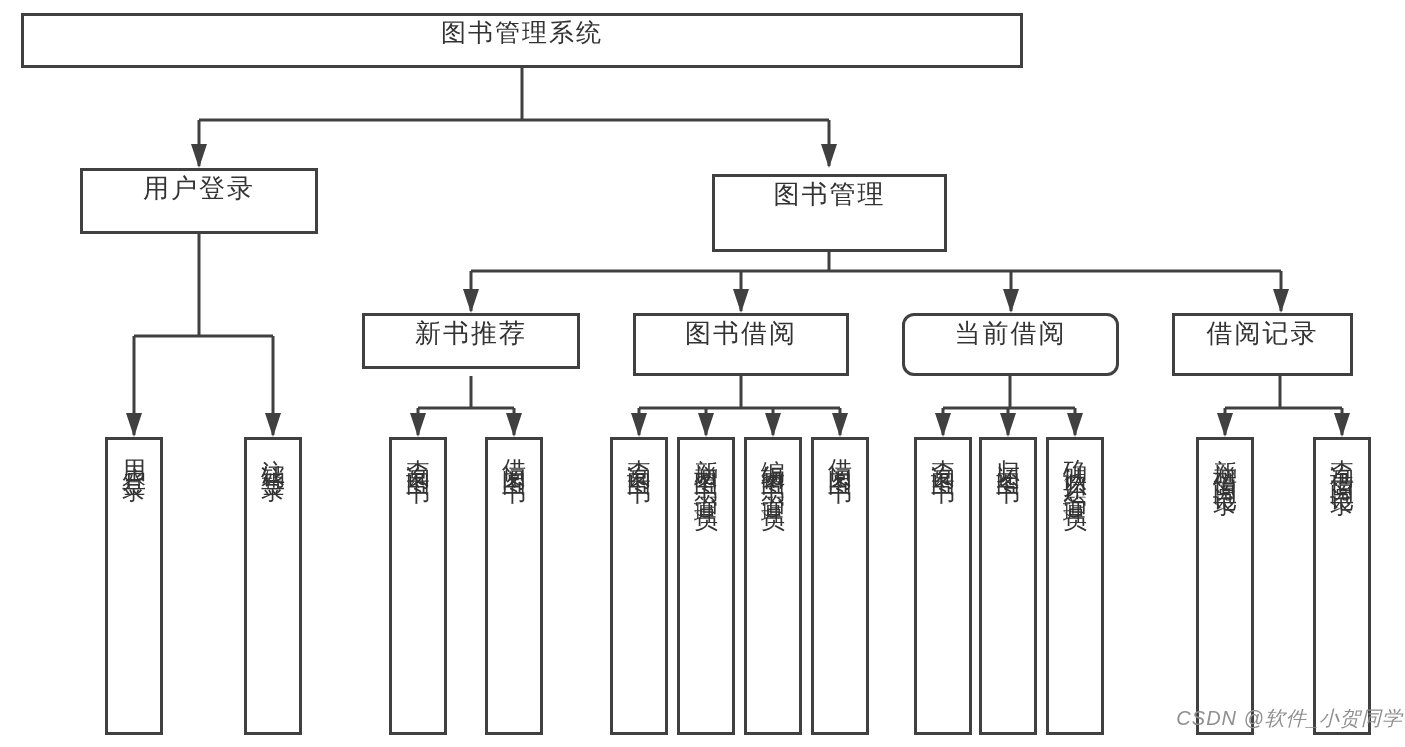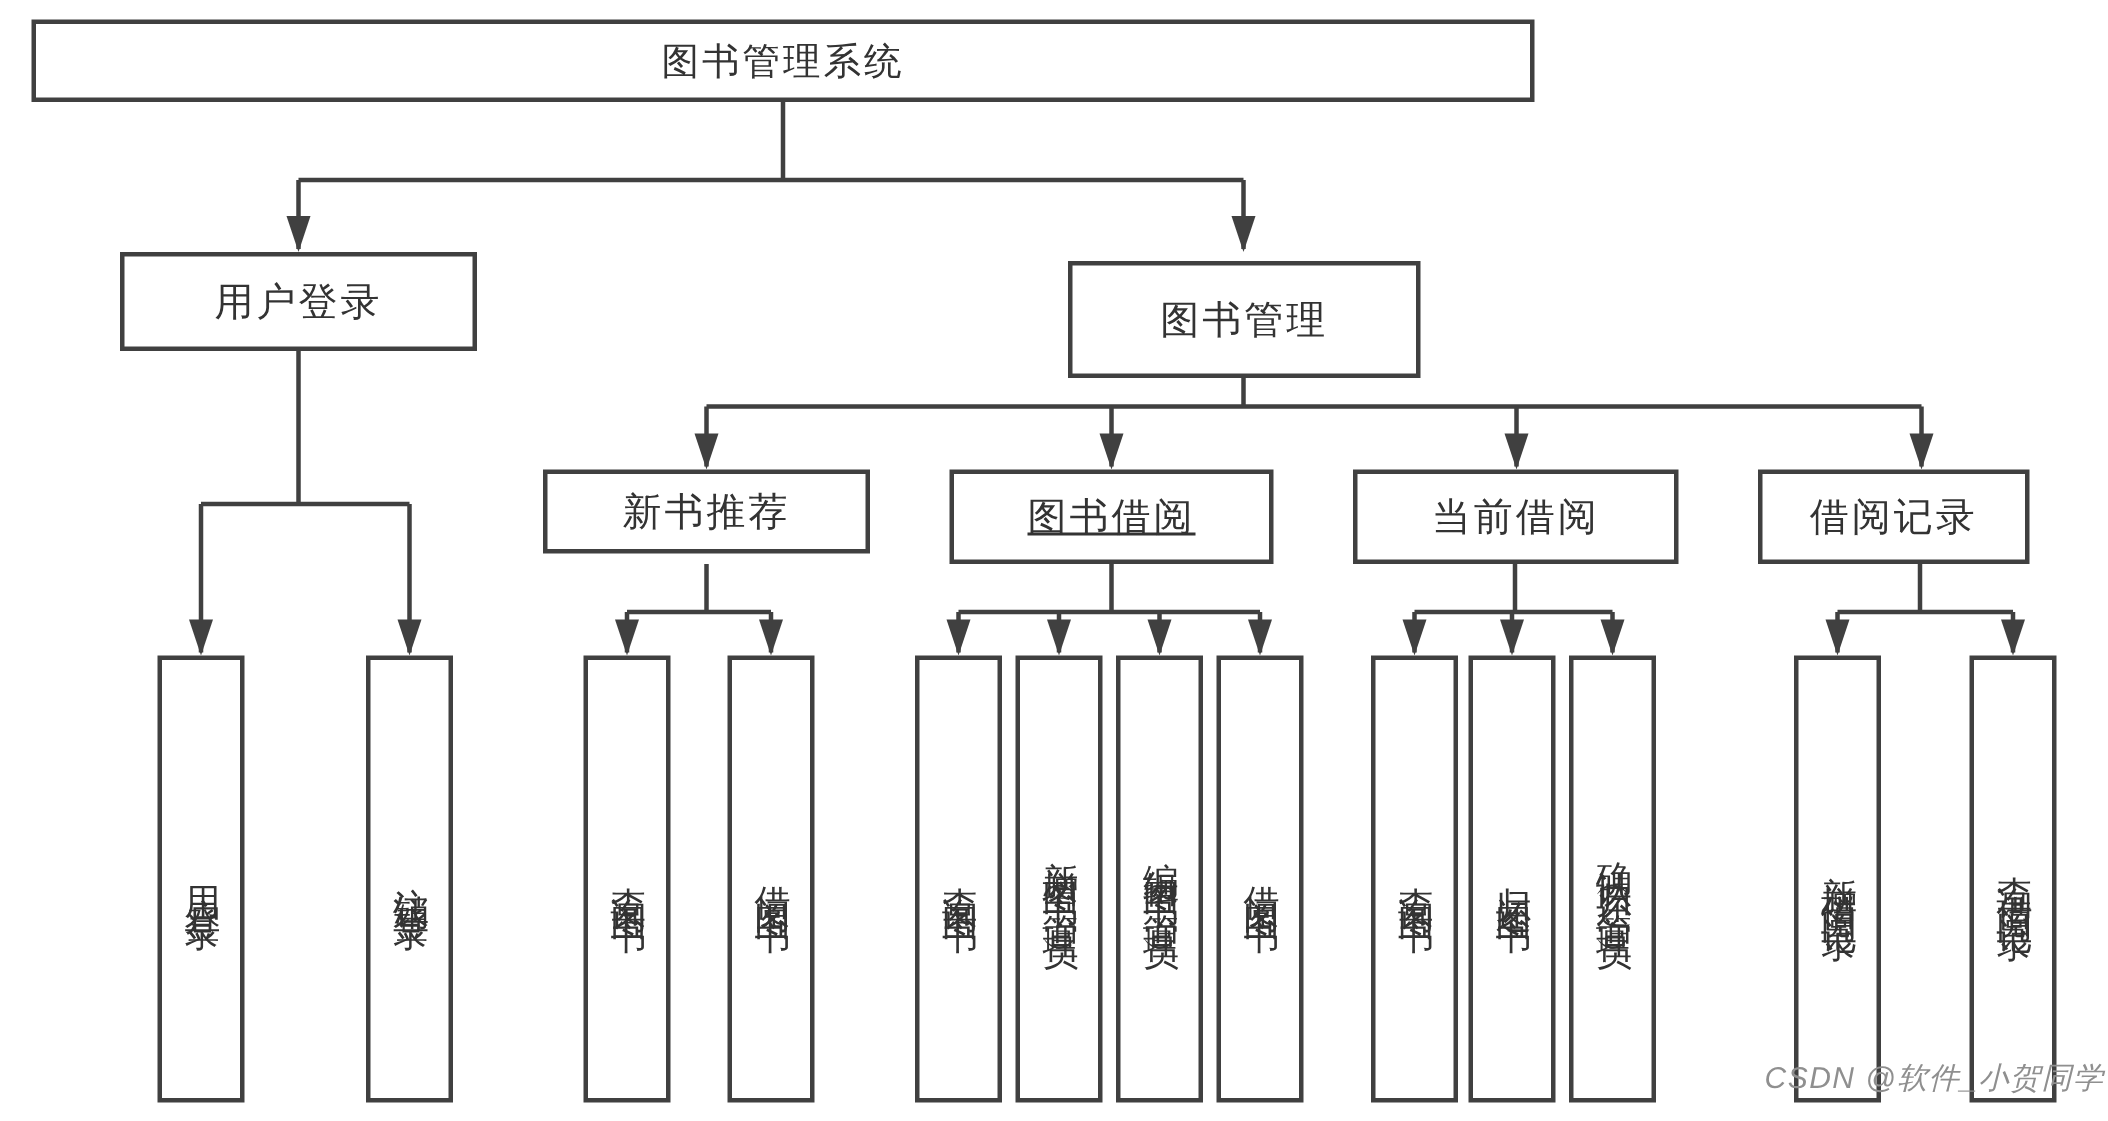--- a/index.html
+++ b/index.html
@@ -17,21 +17,21 @@
     overflow:hidden;
   }
   .connectors{position:absolute;left:0;top:0;}
   .connectors path{stroke:var(--line);stroke-width:3;fill:none;}
   .connectors polygon{fill:var(--line);stroke:none;}
   .box{
     position:absolute;
     box-sizing:border-box;
     border:3px solid var(--line);
     background:#fff;
-    display:flex;align-items:center;justify-content:center;
+    display:flex;align-items:flex-start;justify-content:center;
     color:var(--text);
   }
   .hnode span{
     font-size:26px;
     letter-spacing:2px;
     white-space:nowrap;
     color:var(--text);
   }
   .root span{font-size:25px;}
   .leaf span{
@@ -114,24 +114,24 @@
   <div class="box hnode" style="left:80px;top:168px;width:238px;height:66px;">
     <span>用户登录</span>
   </div>
   <div class="box hnode" style="left:712px;top:174px;width:235px;height:78px;">
     <span>图书管理</span>
   </div>
 
   <div class="box hnode" style="left:362px;top:313px;width:218px;height:56px;">
     <span>新书推荐</span>
   </div>
-  <div class="box hnode" style="left:633px;top:313px;width:216px;height:63px;text-decoration:underline;">
+  <div class="box hnode" style="left:633px;top:313px;width:216px;height:63px;">
     <span>图书借阅</span>
   </div>
-  <div class="box hnode" style="left:902px;top:313px;width:217px;height:63px;">
+  <div class="box hnode" style="left:902px;top:313px;width:217px;height:63px;border-radius:12px;">
     <span>当前借阅</span>
   </div>
   <div class="box hnode" style="left:1172px;top:313px;width:181px;height:63px;">
     <span>借阅记录</span>
   </div>
 
   <div class="box leaf" style="left:105px;top:437px;width:58px;height:298px;">
     <span>用户登录</span>
   </div>
   <div class="box leaf" style="left:244px;top:437px;width:58px;height:298px;">

